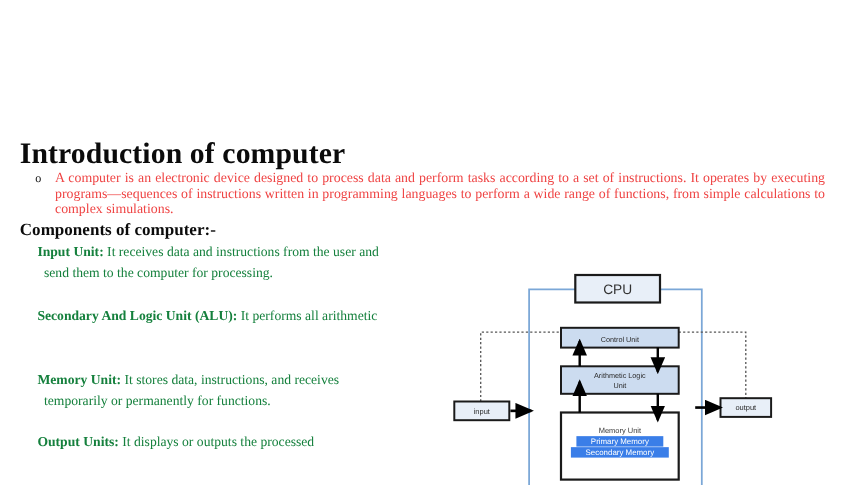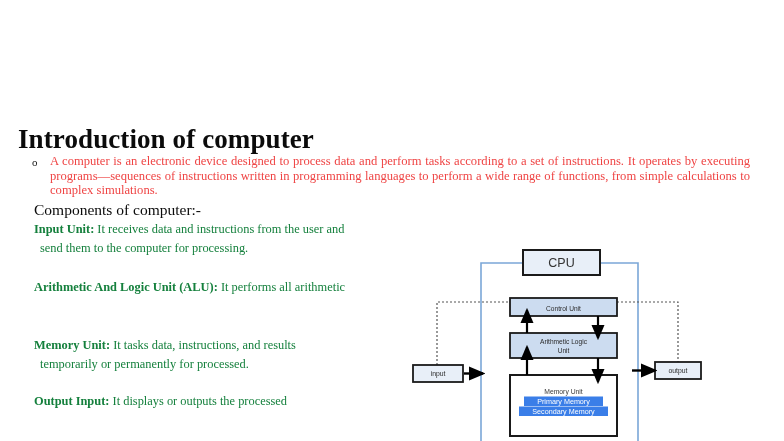--- a/index.html
+++ b/index.html
@@ -56,23 +56,23 @@
     flex: 1 1 auto;
     font-size: 12.6px;
     line-height: 14.5px;
     text-align: justify;
     color: #ef4444;
     hyphens: none;
   }
 
   .section-heading {
     position: absolute;
-    left: 34px;
+    left: 18px;
     font-size: 15.5px;
-    font-weight: normal;
+    font-weight: bold;
     color: #0b0b0b;
   }
   #components-heading { top: 201px; }
 
   .component-item {
     position: absolute;
     left: 34px;
     width: 360px;
     font-size: 12.4px;
     line-height: 19px;
@@ -114,30 +114,30 @@
   </div>
 
   <div id="components-heading" class="section-heading">Components of computer:-</div>
 
   <div id="item-input" class="component-item">
     <span class="term">Input Unit:</span><span> It receives data and instructions from the user and</span>
     <span class="desc-line2">send them to the computer for processing.</span>
   </div>
 
   <div id="item-alu" class="component-item">
-    <span class="term">Arithmetic And Logic Unit (ALU):</span><span> It performs all arithmetic</span>
+    <span class="term">Secondary And Logic Unit (ALU):</span><span> It performs all arithmetic</span>
   </div>
 
   <div id="item-memory" class="component-item">
-    <span class="term">Memory Unit:</span><span> It tasks data, instructions, and results</span>
-    <span class="desc-line2">temporarily or permanently for processed.</span>
+    <span class="term">Memory Unit:</span><span> It stores data, instructions, and receives</span>
+    <span class="desc-line2">temporarily or permanently for functions.</span>
   </div>
 
   <div id="item-output" class="component-item">
-    <span class="term">Output Input:</span><span> It displays or outputs the processed</span>
+    <span class="term">Output Units:</span><span> It displays or outputs the processed</span>
   </div>
 
   <div id="diagram">
     <svg width="784" height="441" viewBox="0 0 784 441" xmlns="http://www.w3.org/2000/svg">
       <defs>
         <marker id="arrowBlack" markerWidth="7" markerHeight="7" refX="6" refY="3" orient="auto">
           <path d="M0,0 L7,3 L0,6 z" fill="#000000"></path>
         </marker>
       </defs>
 

